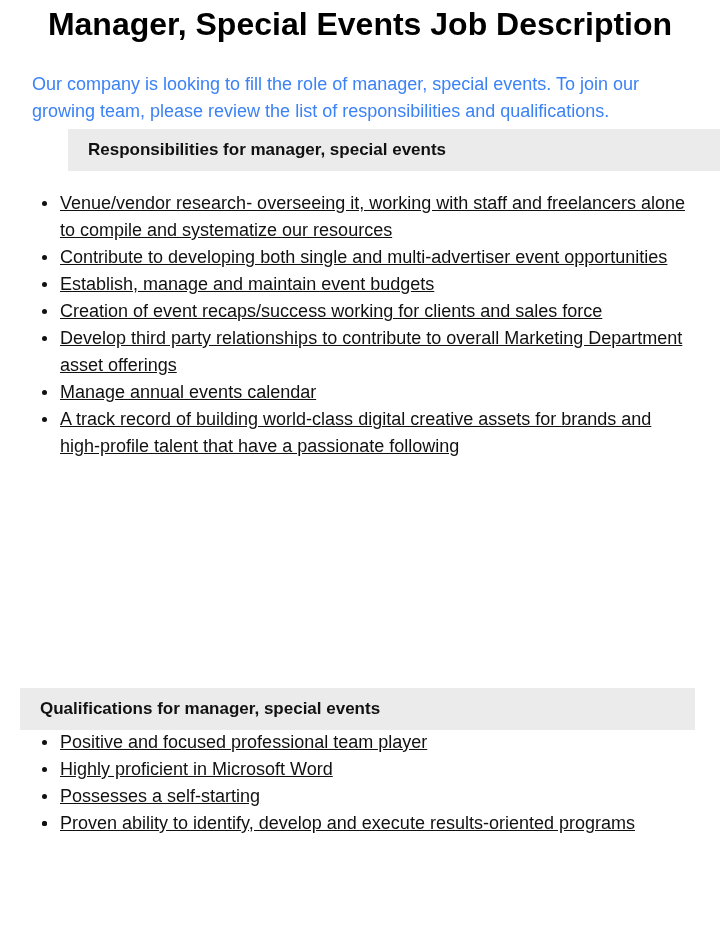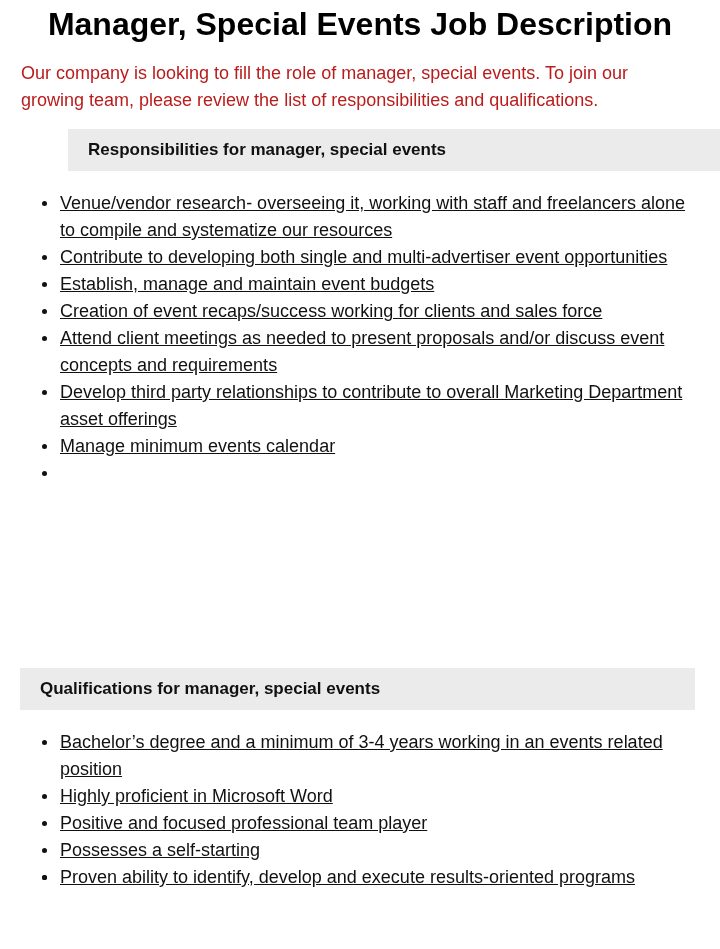--- a/index.html
+++ b/index.html
@@ -32,39 +32,39 @@
       color: #000000;
       letter-spacing: 0px;
     }
     .intro {
       position: absolute;
       left: 20px;
       top: 59px;
       width: 660px;
       font-size: 18px;
       line-height: 27px;
-      margin: 1px;
-      color: #b91c1c;
+      margin: 12px;
+      color: #3b82f6;
     }
     .section-header {
       position: absolute;
       left: 20px;
       width: 675px;
       height: 42px;
       background: #ebebeb;
       box-sizing: border-box;
       padding-left: 20px;
       font-size: 17px;
       font-weight: bold;
       line-height: 42px;
       color: #111111;
       margin: 0;
     }
     .section-header.resp { top: 129px; margin-left: 48px; }
-    .section-header.qual { top: 668px; }
+    .section-header.qual { top: 688px; }
     .bullet-list {
       position: absolute;
       left: 0;
       width: 690px;
       margin: 0;
       padding: 0;
       list-style: none;
     }
     .bullet-list.resp { top: 190px; }
     .bullet-list.qual { top: 729px; }
@@ -95,30 +95,28 @@
 
   <p class="intro">Our company is looking to fill the role of manager, special events. To join our growing team, please review the list of responsibilities and qualifications.</p>
 
   <h2 class="section-header resp">Responsibilities for manager, special events</h2>
 
   <ul class="bullet-list resp">
     <li><span class="dot"></span><span>Venue/vendor research- overseeing it, working with staff and freelancers alone to compile and systematize our resources</span></li>
     <li><span class="dot"></span><span>Contribute to developing both single and multi-advertiser event opportunities</span></li>
     <li><span class="dot"></span><span>Establish, manage and maintain event budgets</span></li>
     <li><span class="dot"></span><span>Creation of event recaps/success working for clients and sales force</span></li>
-    <li><span class="dot"></span><span>Attend client meetings as needed to present proposals and/or discuss event concepts and requirements</span></li>
     <li><span class="dot"></span><span>Develop third party relationships to contribute to overall Marketing Department asset offerings</span></li>
-    <li><span class="dot"></span><span>Manage minimum events calendar</span></li>
-    <li><span class="dot"></span></li>
+    <li><span class="dot"></span><span>Manage annual events calendar</span></li>
+    <li><span class="dot"></span><span>A track record of building world-class digital creative assets for brands and high-profile talent that have a passionate following</span></li>
   </ul>
 
   <h2 class="section-header qual">Qualifications for manager, special events</h2>
 
   <ul class="bullet-list qual">
-    <li><span class="dot"></span><span>Bachelor’s degree and a minimum of 3-4 years working in an events related position</span></li>
+    <li><span class="dot"></span><span>Positive and focused professional team player</span></li>
     <li><span class="dot"></span><span>Highly proficient in Microsoft Word</span></li>
-    <li><span class="dot"></span><span>Positive and focused professional team player</span></li>
     <li><span class="dot"></span><span>Possesses a self-starting</span></li>
     <li><span class="dot"></span></li>
     <li><span class="dot"></span><span>Proven ability to identify, develop and execute results-oriented programs</span></li>
   </ul>
 
 </div>
 
 </body></html>

